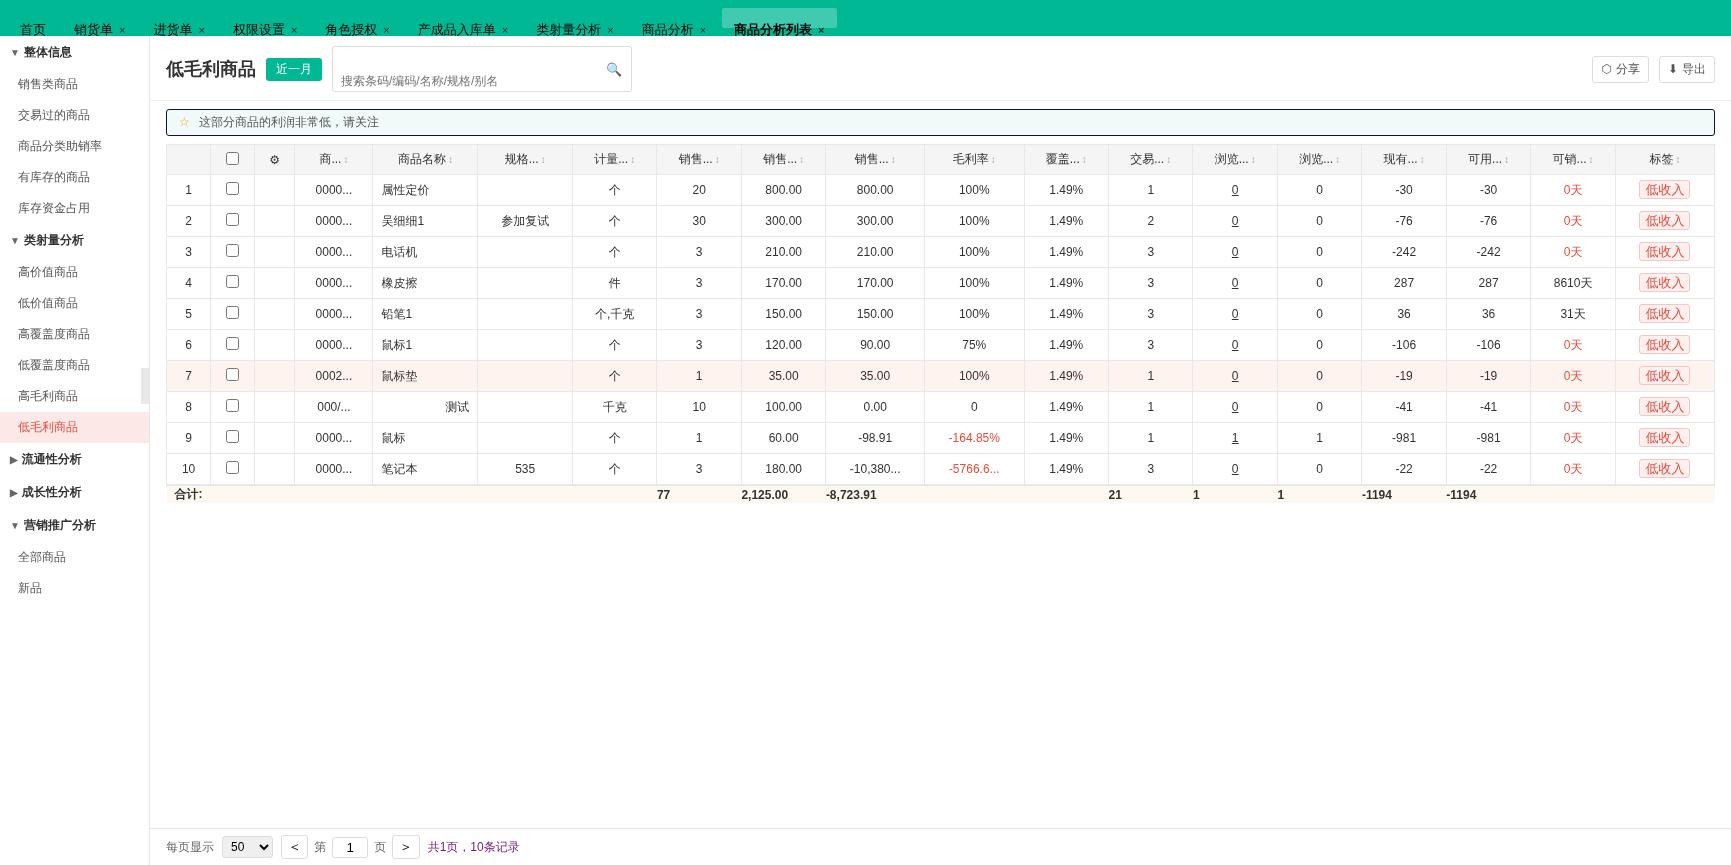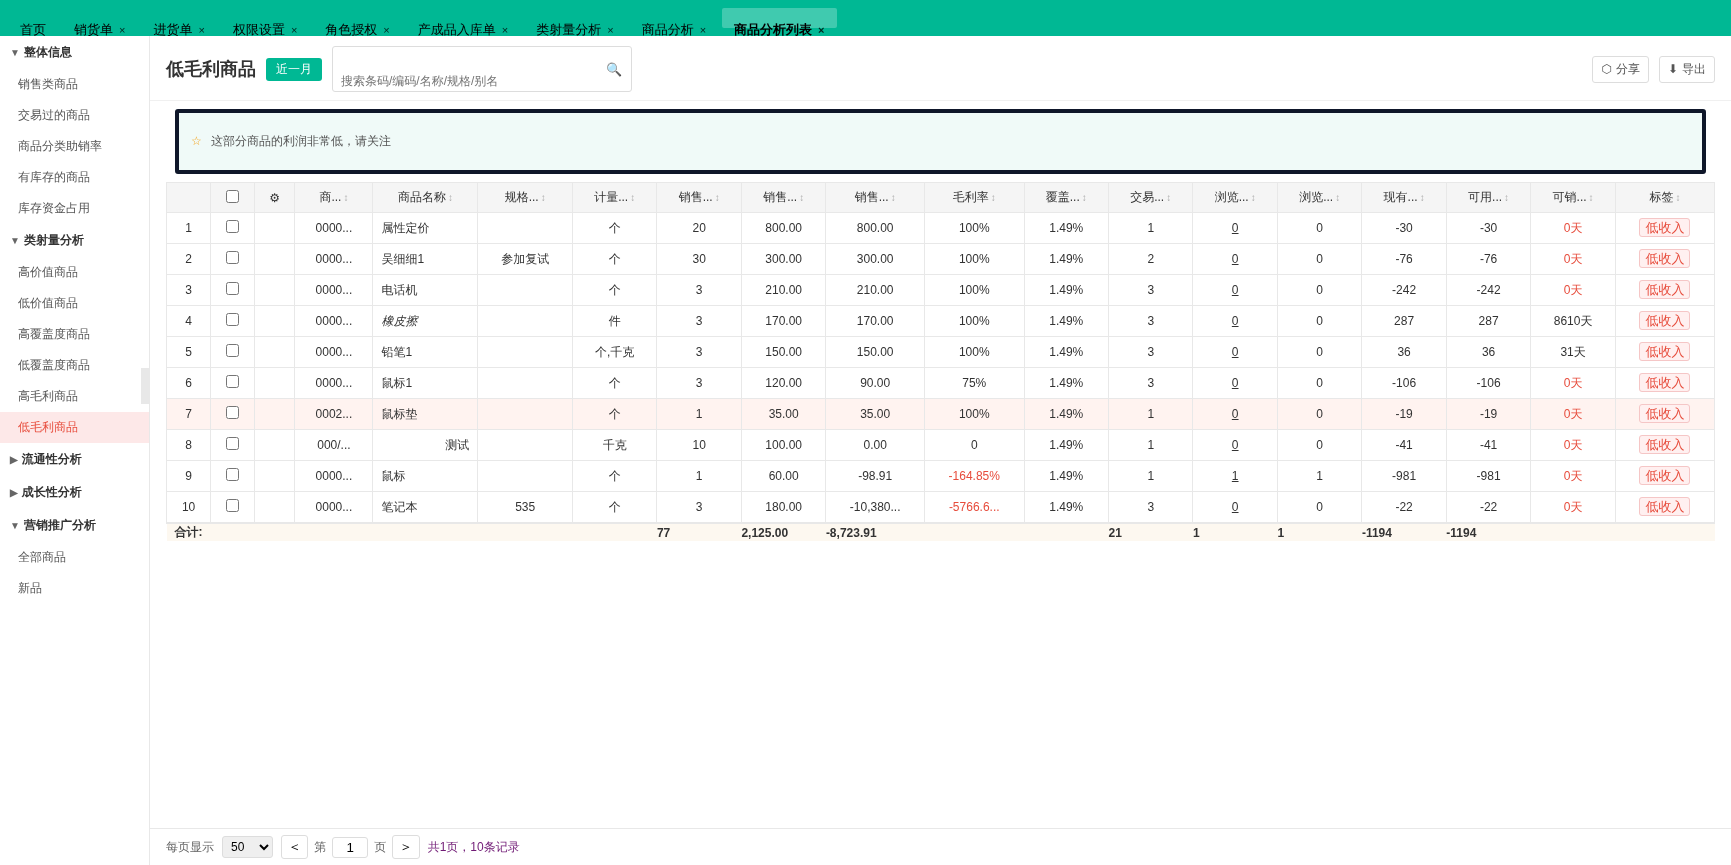--- a/index.html
+++ b/index.html
@@ -124,23 +124,23 @@
       font-size: 12px;
       padding: 4px 8px;
       border: 1px solid #ddd;
       border-radius: 3px;
       background: #fff;
     }
 
     
     .alert-bar {
       background: #f0faf8;
-      border: 4px solid #0f172a;
-      margin: 8px 25px;
-      padding: 20px 12px;
+      border: 1px solid #0f172a;
+      margin: 8px 16px;
+      padding: 4px 12px;
       border-radius: 3px;
       color: #555;
       font-size: 12px;
       flex-shrink: 0;
     }
     .alert-bar .warn-icon { color: #f5a623; margin-right: 6px; }
 
     
     .table-container {
       flex: 1;
@@ -424,21 +424,21 @@
       <td>-242</td>
       <td>-242</td>
       <td class="text-red">0天</td>
       <td><span class="tag-low-income">低收入</span></td>
     </tr>
             <tr>
       <td>4</td>
       <td><input type="checkbox" style=""></td>
       <td></td>
       <td>0000...</td>
-      <td style="text-align:left;font-style:italic;">橡皮擦</td>
+      <td style="text-align:left;">橡皮擦</td>
       <td></td>
       <td>件</td>
       <td>3</td>
       <td>170.00</td>
       <td>170.00</td>
       <td class="">100%</td>
       <td>1.49%</td>
       <td>3</td>
       <td><span class="underline">0</span></td>
       <td>0</td>

